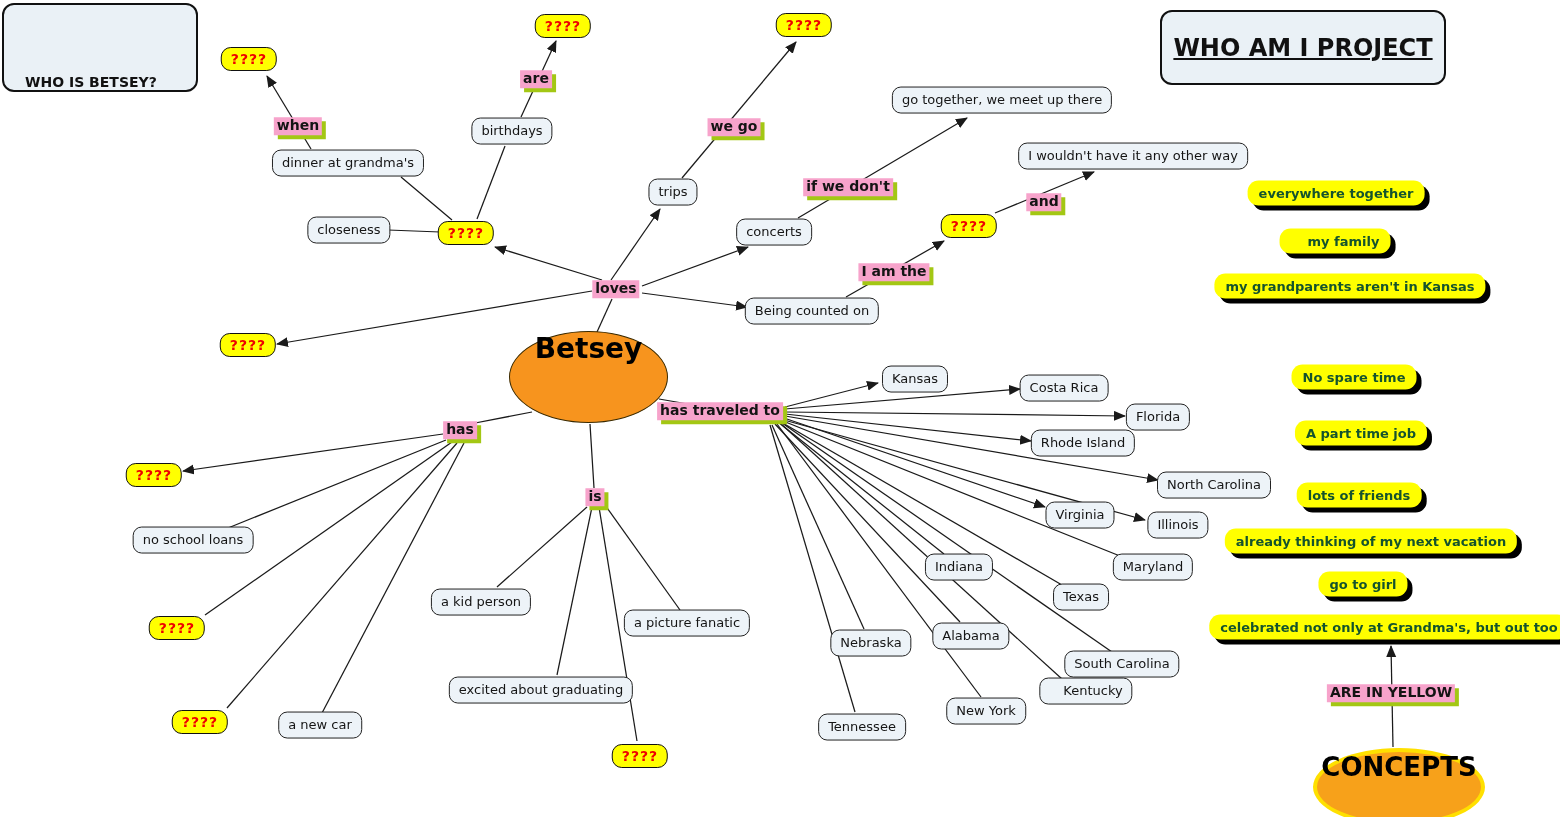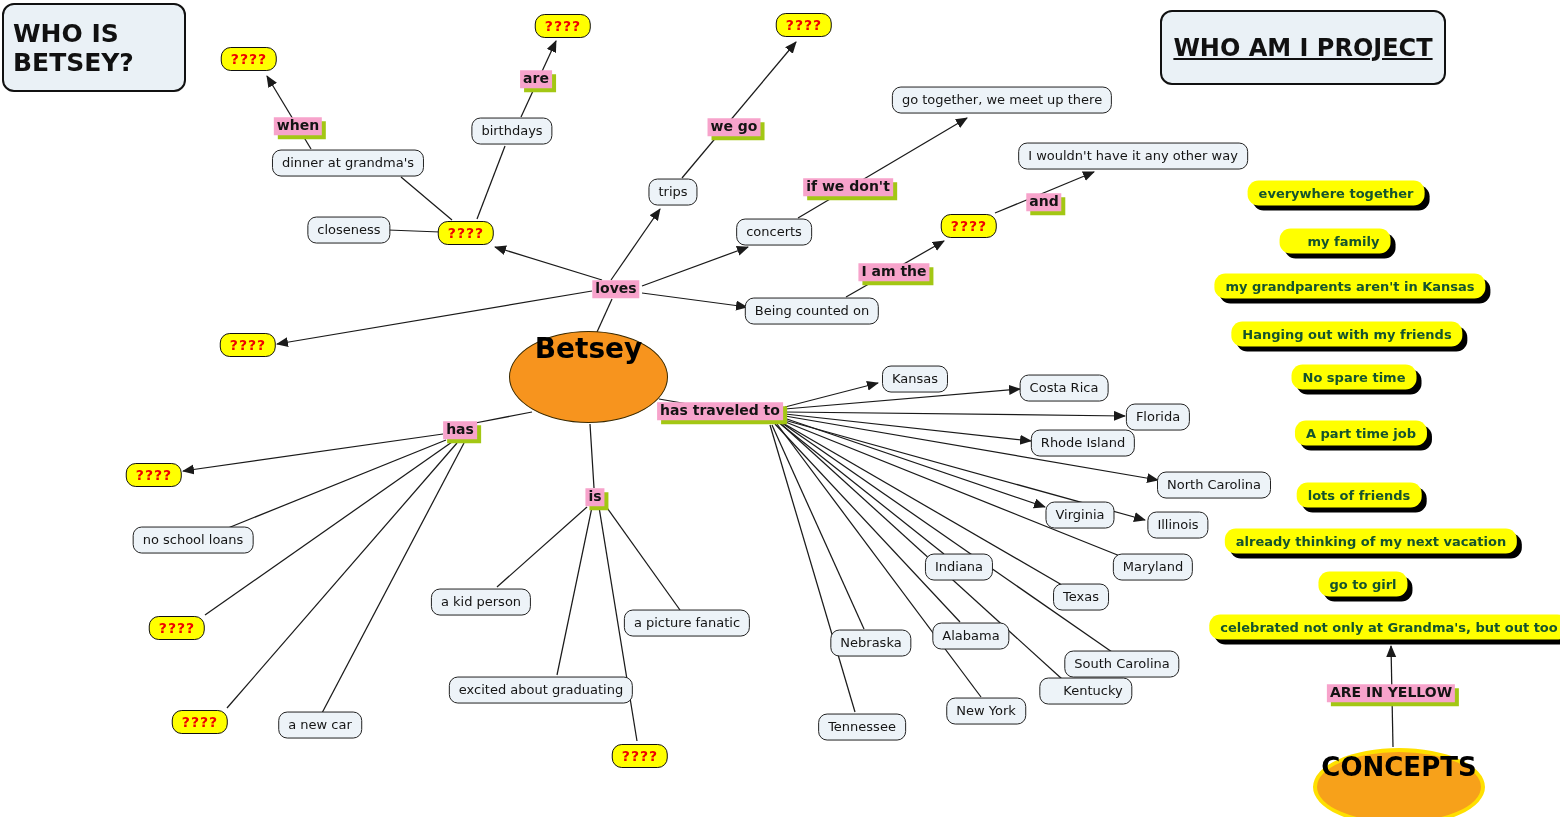--- a/index.html
+++ b/index.html
@@ -47,21 +47,21 @@
   }
   #concepts-node{
     left:1313px;top:748px;width:164px;height:70px;background:var(--concepts-fill);
     border:4px solid var(--concepts-border);font-size:26px;z-index:2;
   }
   
   .title-box{
     position:absolute;background:#EAF1F6;border:2px solid #111;border-radius:12px;z-index:2;
     display:flex;align-items:center;
   }
-  #who-is-box{left:2px;top:3px;width:171px;height:85px;padding-left:9px;font-size:25px;font-weight:bold;}
+  #who-is-box{left:2px;top:3px;width:171px;height:85px;padding-left:21px;font-size:14px;font-weight:bold;align-items:flex-end;}
   #project-box{left:1160px;top:10px;width:282px;height:71px;justify-content:center;font-size:24px;font-weight:bold;}
   #project-box .ttl{text-decoration:underline;}
 </style>
 </head>
 <body>
 
 <div id="canvas">
 
   <svg id="edge-layer" width="1560" height="817" viewBox="0 0 1560 817">
     <defs>
@@ -164,21 +164,20 @@
       <div class="abs link-label green" style="left: 1044px; top: 202px;">and</div>
       <div class="abs link-label green" style="left: 894px; top: 272px;">I am the</div>
       <div class="abs link-label" style="left: 616px; top: 289px;">loves</div>
       <div class="abs link-label green" style="left: 460px; top: 430px;">has</div>
       <div class="abs link-label green" style="left: 595px; top: 497px;">is</div>
       <div class="abs link-label green" style="left: 720px; top: 411px;">has traveled to</div>
       <div class="abs link-label green" style="left: 1391px; top: 693px;">ARE IN YELLOW</div>
       <div class="abs pill" style="left: 1336px; top: 193px;">everywhere together</div>
       <div class="abs pill" style="left: 1335px; top: 241px; padding-left: 28px;">my family</div>
       <div class="abs pill" style="left: 1350px; top: 286px;">my grandparents aren't in Kansas</div>
-      <div class="abs pill" style="left: 1347px; top: 334px;">Hanging out with my friends</div>
       <div class="abs pill" style="left: 1354px; top: 377px;">No spare time</div>
       <div class="abs pill" style="left: 1361px; top: 433px;">A part time job</div>
       <div class="abs pill" style="left: 1359px; top: 495px;">lots of friends</div>
       <div class="abs pill" style="left: 1371px; top: 541px;">already thinking of my next vacation</div>
       <div class="abs pill" style="left: 1363px; top: 584px;">go to girl</div>
       <div class="abs pill" style="left: 1389px; top: 627px;">celebrated not only at Grandma's, but out too</div>
     </div>
 
   <div id="who-is-box" class="title-box">
     <span class="ttl">WHO IS BETSEY?</span>

